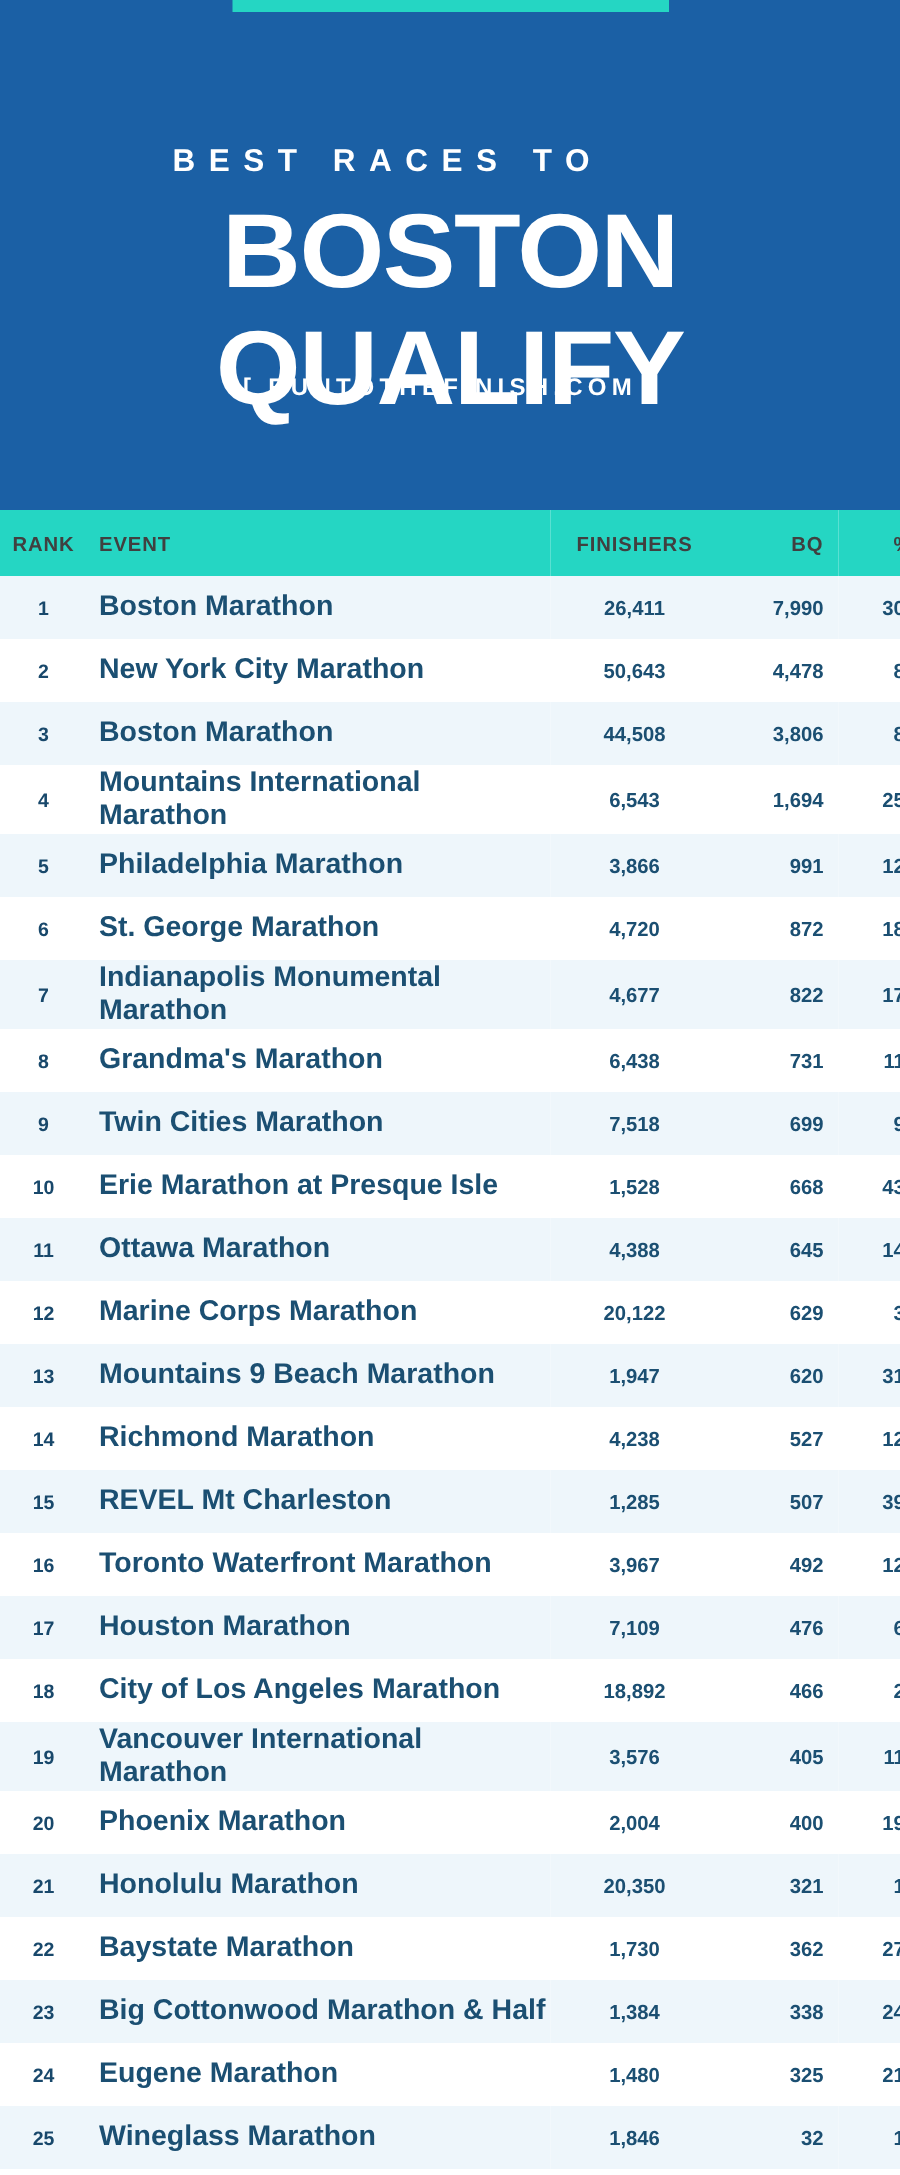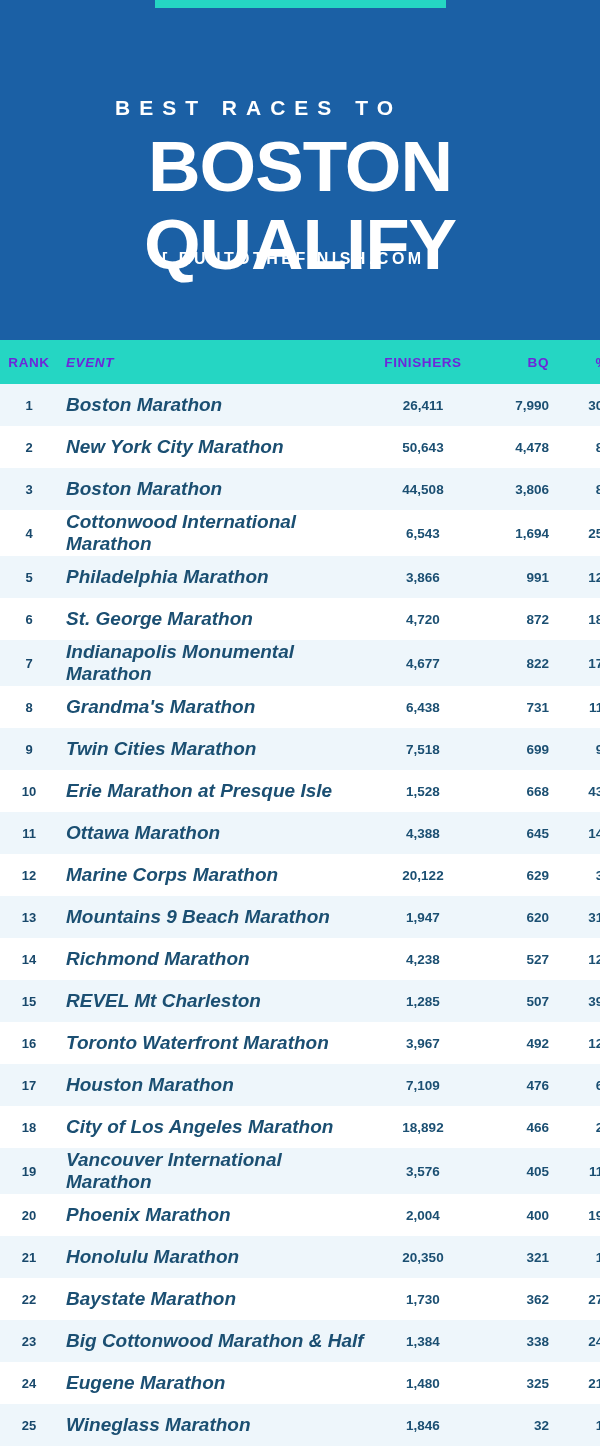--- a/index.html
+++ b/index.html
@@ -74,36 +74,35 @@
     text-indent: 3.5px;
   }
   
   .table {
     width: 600px;
     border-collapse: collapse;
     table-layout: fixed;
   }
   .table thead th {
     background: #25d6c3;
-    color: #6d28d9;
+    color: #404040;
     font-size: 13.5px;
     font-weight: bold;
     letter-spacing: 0.6px;
     height: 42px;
     vertical-align: middle;
   }
   th.col-rank, td.col-rank {
     width: 56px;
     text-align: center;
   }
   th.col-event, td.col-event {
     width: 300px;
     text-align: left;
     padding-left: 8px;
-    font-style: italic;
   }
   th.col-finishers, td.col-finishers {
     width: 110px;
     text-align: center;
     padding-right: 10px;
   }
   th.col-bq, td.col-bq {
     width: 60px;
     text-align: right;
     padding-right: 10px;
@@ -171,21 +170,21 @@
         </tr>
         <tr class="odd">
           <td class="col-rank">3</td>
           <td class="col-event">Boston Marathon</td>
           <td class="col-finishers">44,508</td>
           <td class="col-bq">3,806</td>
           <td class="col-pct">8.55%</td>
         </tr>
         <tr class="even">
           <td class="col-rank">4</td>
-          <td class="col-event">Cottonwood International Marathon</td>
+          <td class="col-event">Mountains International Marathon</td>
           <td class="col-finishers">6,543</td>
           <td class="col-bq">1,694</td>
           <td class="col-pct">25.89%</td>
         </tr>
         <tr class="odd">
           <td class="col-rank">5</td>
           <td class="col-event">Philadelphia Marathon</td>
           <td class="col-finishers">3,866</td>
           <td class="col-bq">991</td>
           <td class="col-pct">12.77%</td>

